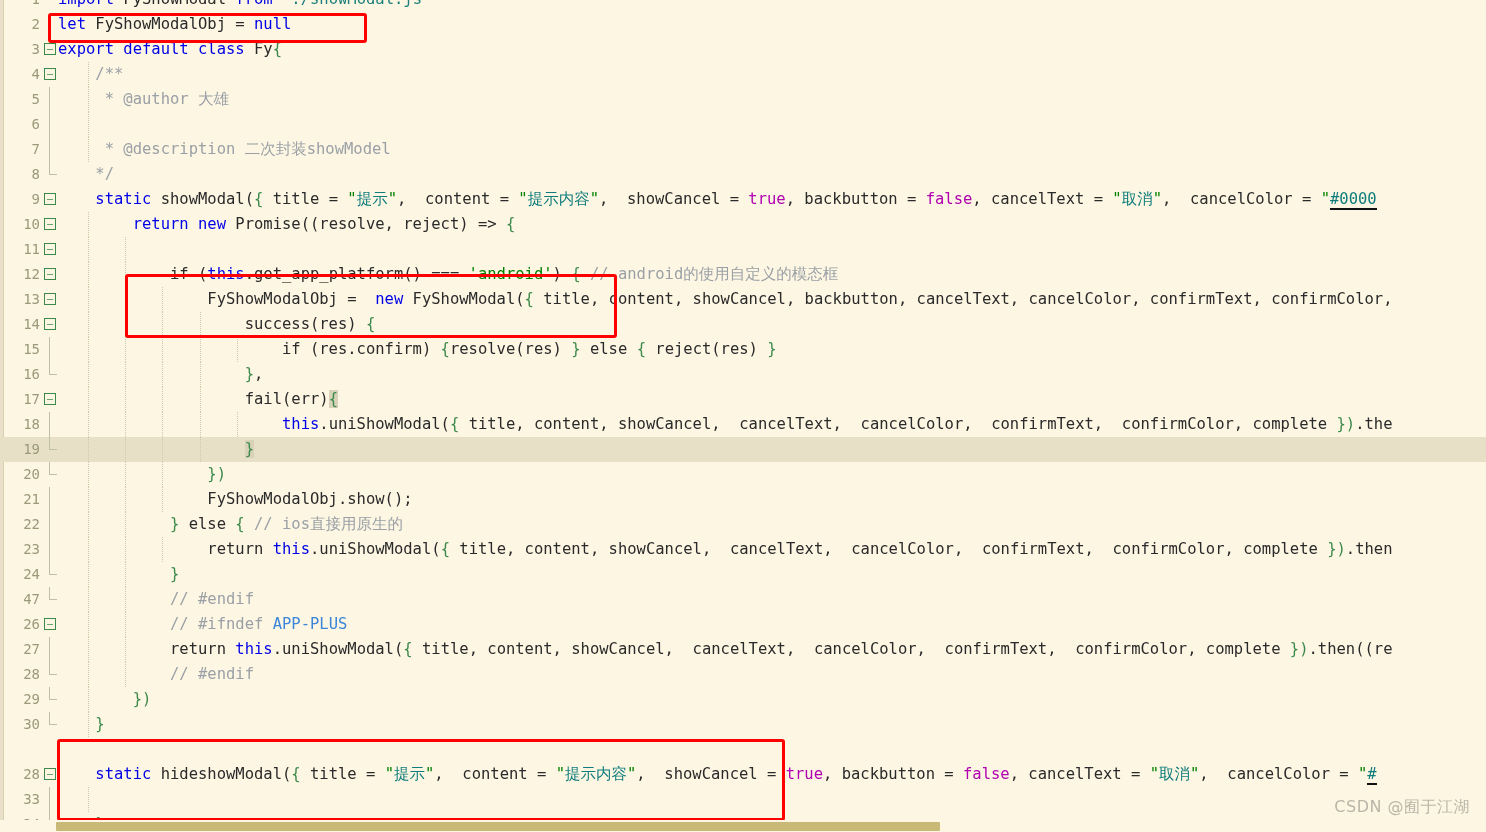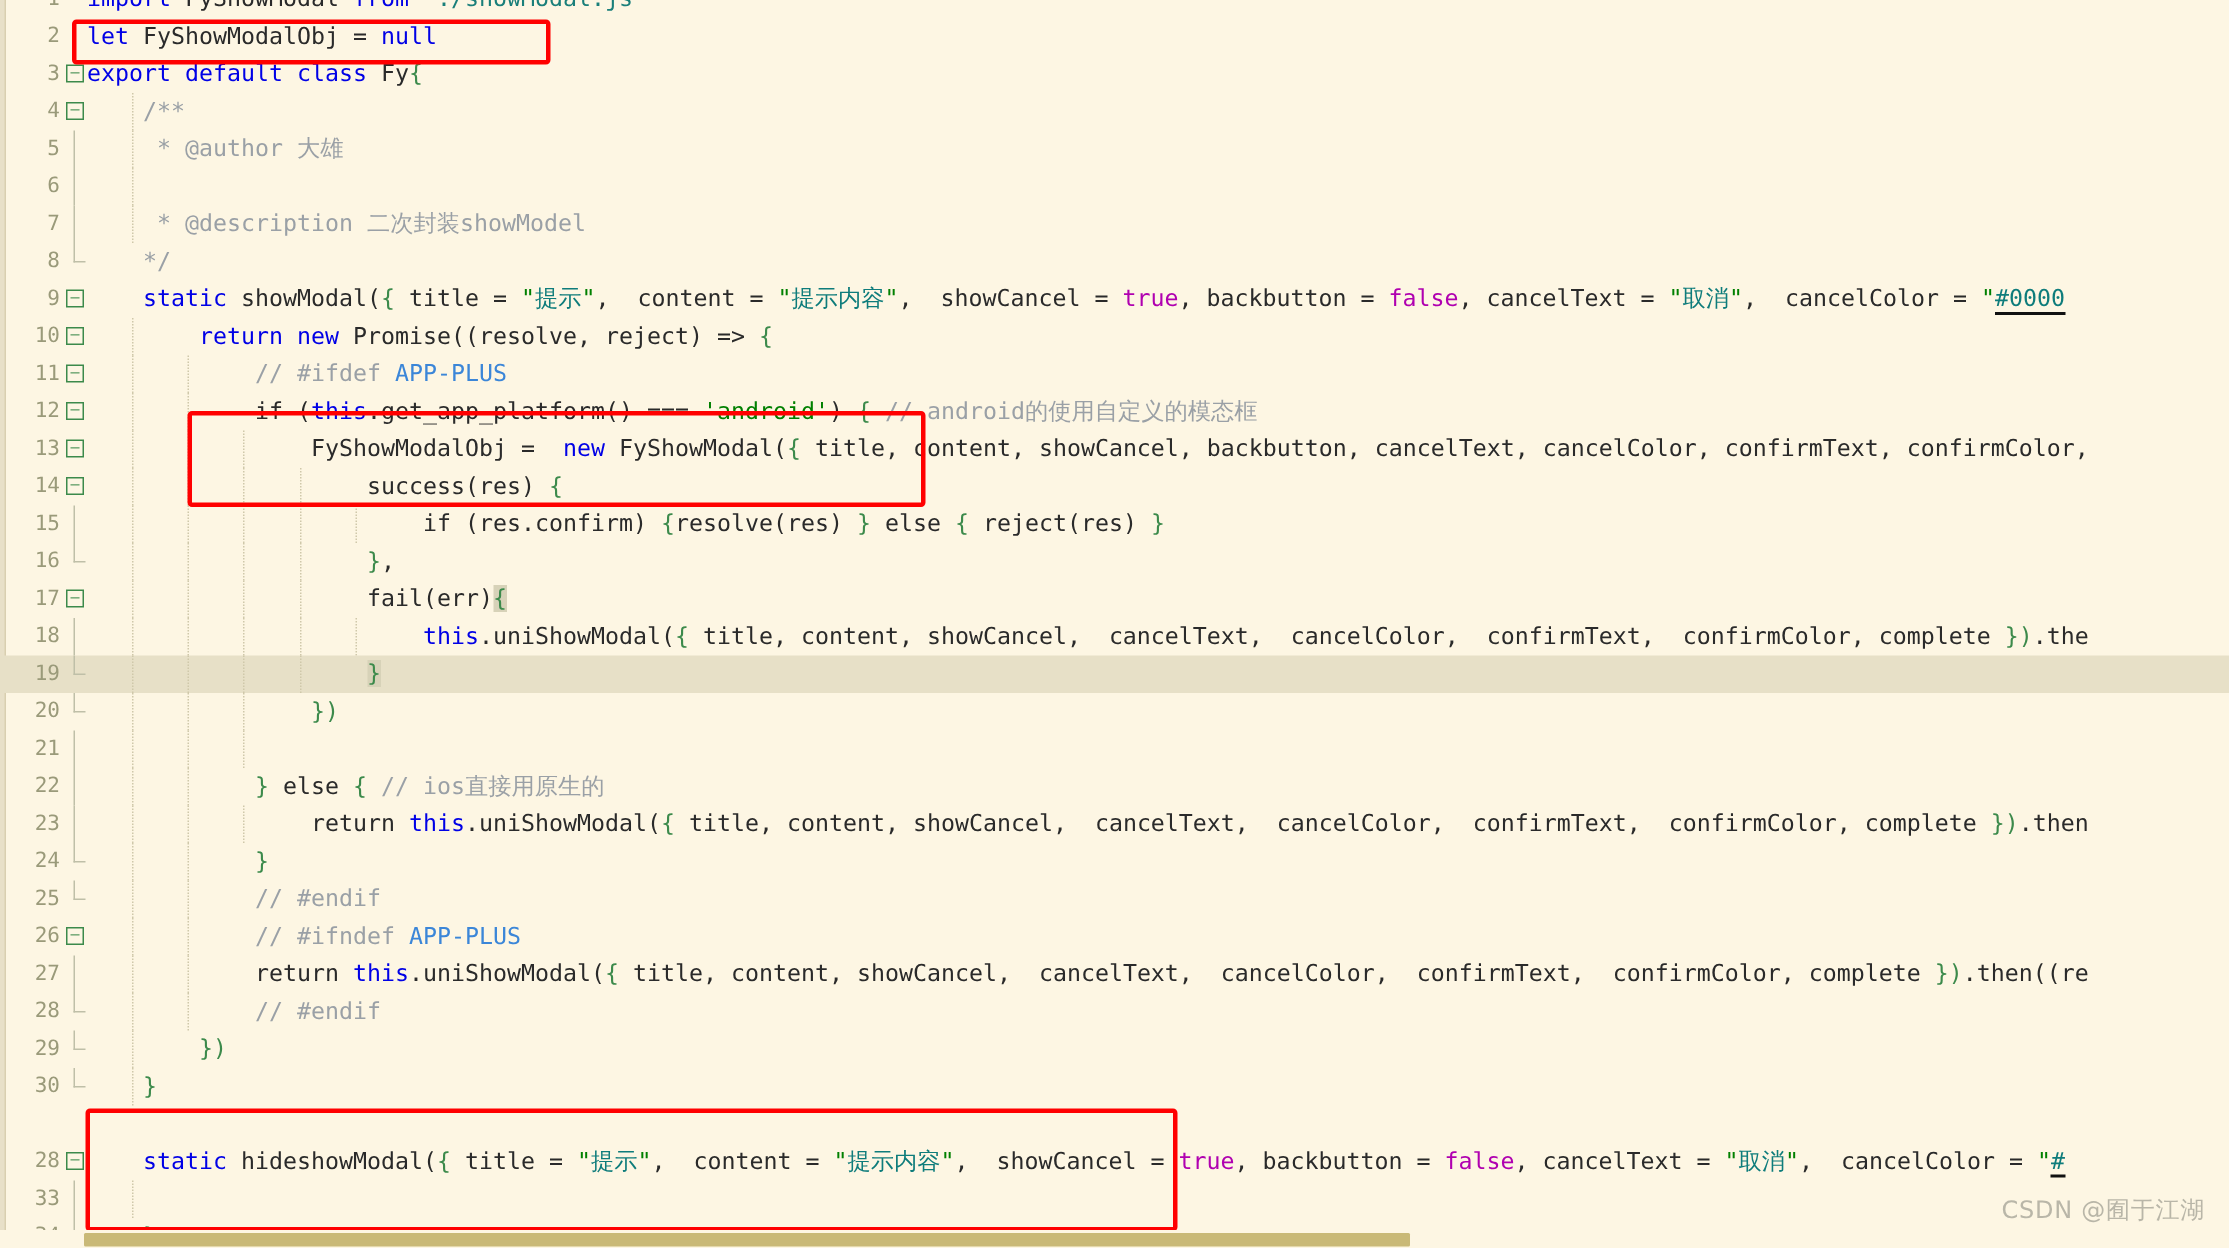--- a/index.html
+++ b/index.html
@@ -212,21 +212,20 @@
       <span class="fold">–</span>
       <span class="iguide" style="left:88px;"></span>
       <span class="code"><span class="ident">        </span><span class="kw">return new</span><span class="ident"> Promise((resolve, reject) </span><span class="ident">=&gt; </span><span class="brkt">{</span></span>
     </div>
 
     <div class="line" style="top:237px;position:absolute;left:0;width:100%;">
       <span class="gutter">11</span>
       <span class="fold">–</span>
       <span class="iguide" style="left:88px;"></span>
       <span class="iguide" style="left:125px;"></span>
-      <span class="code"><span class="cmt">            // #ifdef </span><span class="cmtkw">APP-PLUS</span></span>
     </div>
 
     <div class="line" style="top:262px;position:absolute;left:0;width:100%;">
       <span class="gutter">12</span>
       <span class="fold">–</span>
       <span class="iguide" style="left:88px;"></span>
       <span class="iguide" style="left:125px;"></span>
       <span class="code"><span class="ident">            if (</span><span class="kw">this</span><span class="ident">.get_app_platform() === </span><span class="str">'android'</span><span class="ident">) </span><span class="brkt">{</span><span class="cmt"> // android的使用自定义的模态框</span></span>
     </div>
 
@@ -309,20 +308,21 @@
       <span class="iguide" style="left:162px;"></span>
       <span class="code"><span class="ident">                </span><span class="brkt">})</span></span>
     </div>
 
     <div class="line" style="top:487px;position:absolute;left:0;width:100%;">
       <span class="gutter">21</span>
       <span class="fold-line"></span>
       <span class="iguide" style="left:88px;"></span>
       <span class="iguide" style="left:125px;"></span>
       <span class="iguide" style="left:162px;"></span>
+      <span class="code"><span class="ident">                FyShowModalObj.show();</span></span>
     </div>
 
     <div class="line" style="top:512px;position:absolute;left:0;width:100%;">
       <span class="gutter">22</span>
       <span class="fold-line"></span>
       <span class="iguide" style="left:88px;"></span>
       <span class="iguide" style="left:125px;"></span>
       <span class="code"><span class="ident">            </span><span class="brkt">}</span><span class="ident"> else </span><span class="brkt">{</span><span class="cmt"> // ios直接用原生的</span></span>
     </div>
 
@@ -337,21 +337,21 @@
 
     <div class="line" style="top:562px;position:absolute;left:0;width:100%;">
       <span class="gutter">24</span>
       <span class="fold-end"></span>
       <span class="iguide" style="left:88px;"></span>
       <span class="iguide" style="left:125px;"></span>
       <span class="code"><span class="ident">            </span><span class="brkt">}</span></span>
     </div>
 
     <div class="line" style="top:587px;position:absolute;left:0;width:100%;">
-      <span class="gutter">25</span>
+      <span class="gutter">47</span>
       <span class="fold-end"></span>
       <span class="iguide" style="left:88px;"></span>
       <span class="iguide" style="left:125px;"></span>
       <span class="code"><span class="cmt">            // #endif</span></span>
     </div>
 
     <div class="line" style="top:612px;position:absolute;left:0;width:100%;">
       <span class="gutter">26</span>
       <span class="fold">–</span>
       <span class="iguide" style="left:88px;"></span>

